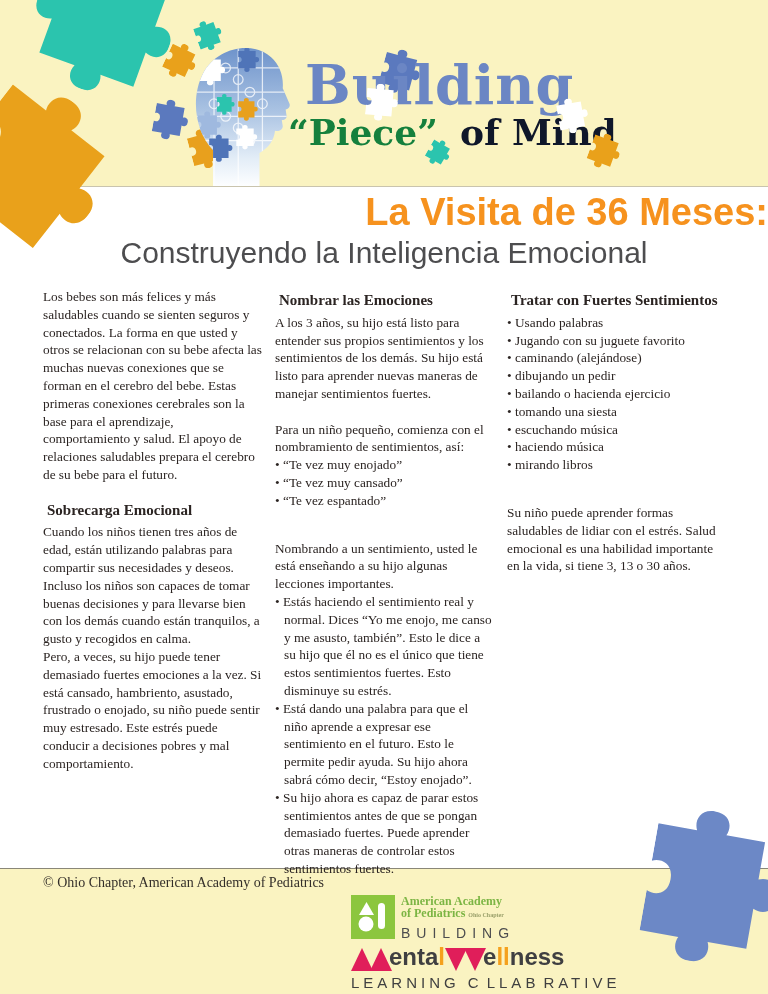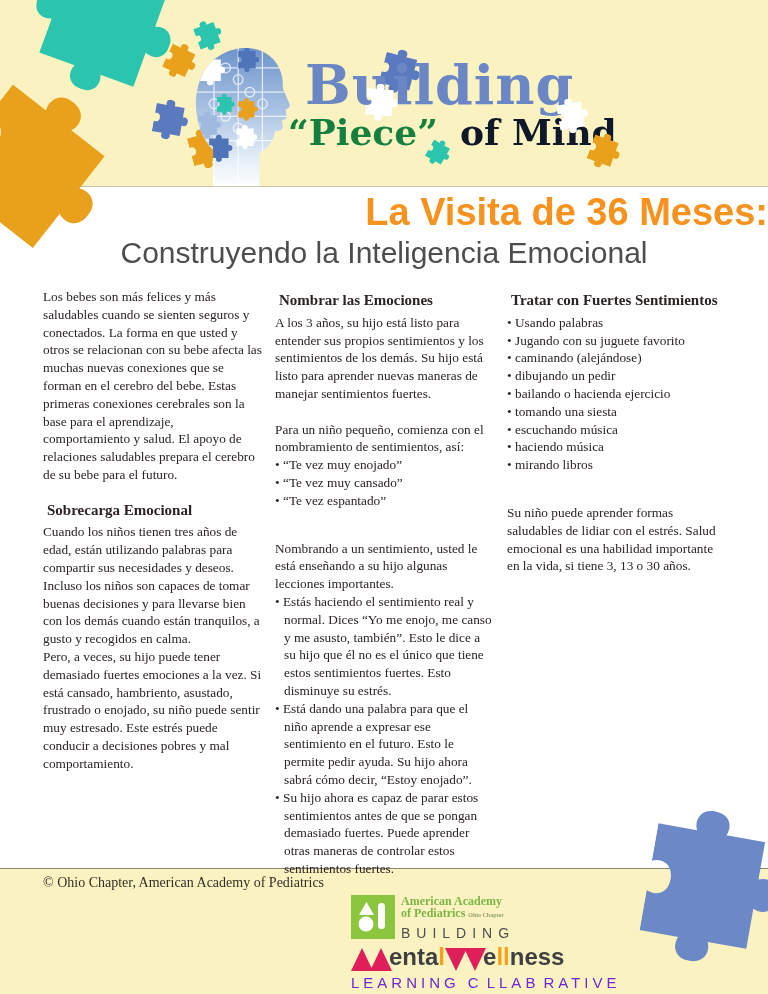--- a/index.html
+++ b/index.html
@@ -45,21 +45,21 @@
   .aap-chap{font-size:6px;color:#9aa06a;margin-left:3px;}
   .building-lbl{font-size:14px;letter-spacing:6px;color:#4D4D4F;margin-top:4px;}
   .mw-row{display:flex;align-items:flex-end;margin-top:2px;white-space:nowrap;
           font-size:24px;font-weight:bold;color:#3F3F41;line-height:28px;}
   .tri-up{display:inline-block;width:0;height:0;border-left:11px solid transparent;
           border-right:11px solid transparent;border-bottom:23px solid #E01E5A;margin-right:-3px;}
   .tri-down{display:inline-block;width:0;height:0;border-left:11px solid transparent;
             border-right:11px solid transparent;border-top:23px solid #E01E5A;margin-right:-3px;}
   .orange-ltr{color:#F5A11C;}
   .mw-space{display:inline-block;width:10px;}
-  .lc-row{margin-top:3px;font-size:15px;letter-spacing:4px;color:#6d28d9;white-space:nowrap;
+  .lc-row{margin-top:3px;font-size:15px;letter-spacing:4px;color:#404040;white-space:nowrap;
           display:flex;align-items:center;}
   .green-o{display:inline-block;width:11px;height:11px;border-radius:50%;background:#8CC63E;
            margin:0 2px;}
 </style>
 </head>
 <body>
 
 <svg width="0" height="0" style="position:absolute" aria-hidden="true">
   <defs>
     <path id="puzzle-path" d="M20 0 C14 0 13 5 14.5 8 L0 8 L0 22 C3 20.5 8 21.5 8 27.5 C8 33.5 3 34.5 0 33 L0 48 L14.5 48 C13 51 14 56 20 56 C26 56 27 51 25.5 48 L40 48 L40 33 C43 34.5 48 33.5 48 27.5 C48 21.5 43 20.5 40 22 L40 8 L25.5 8 C27 5 26 0 20 0 Z"></path>

